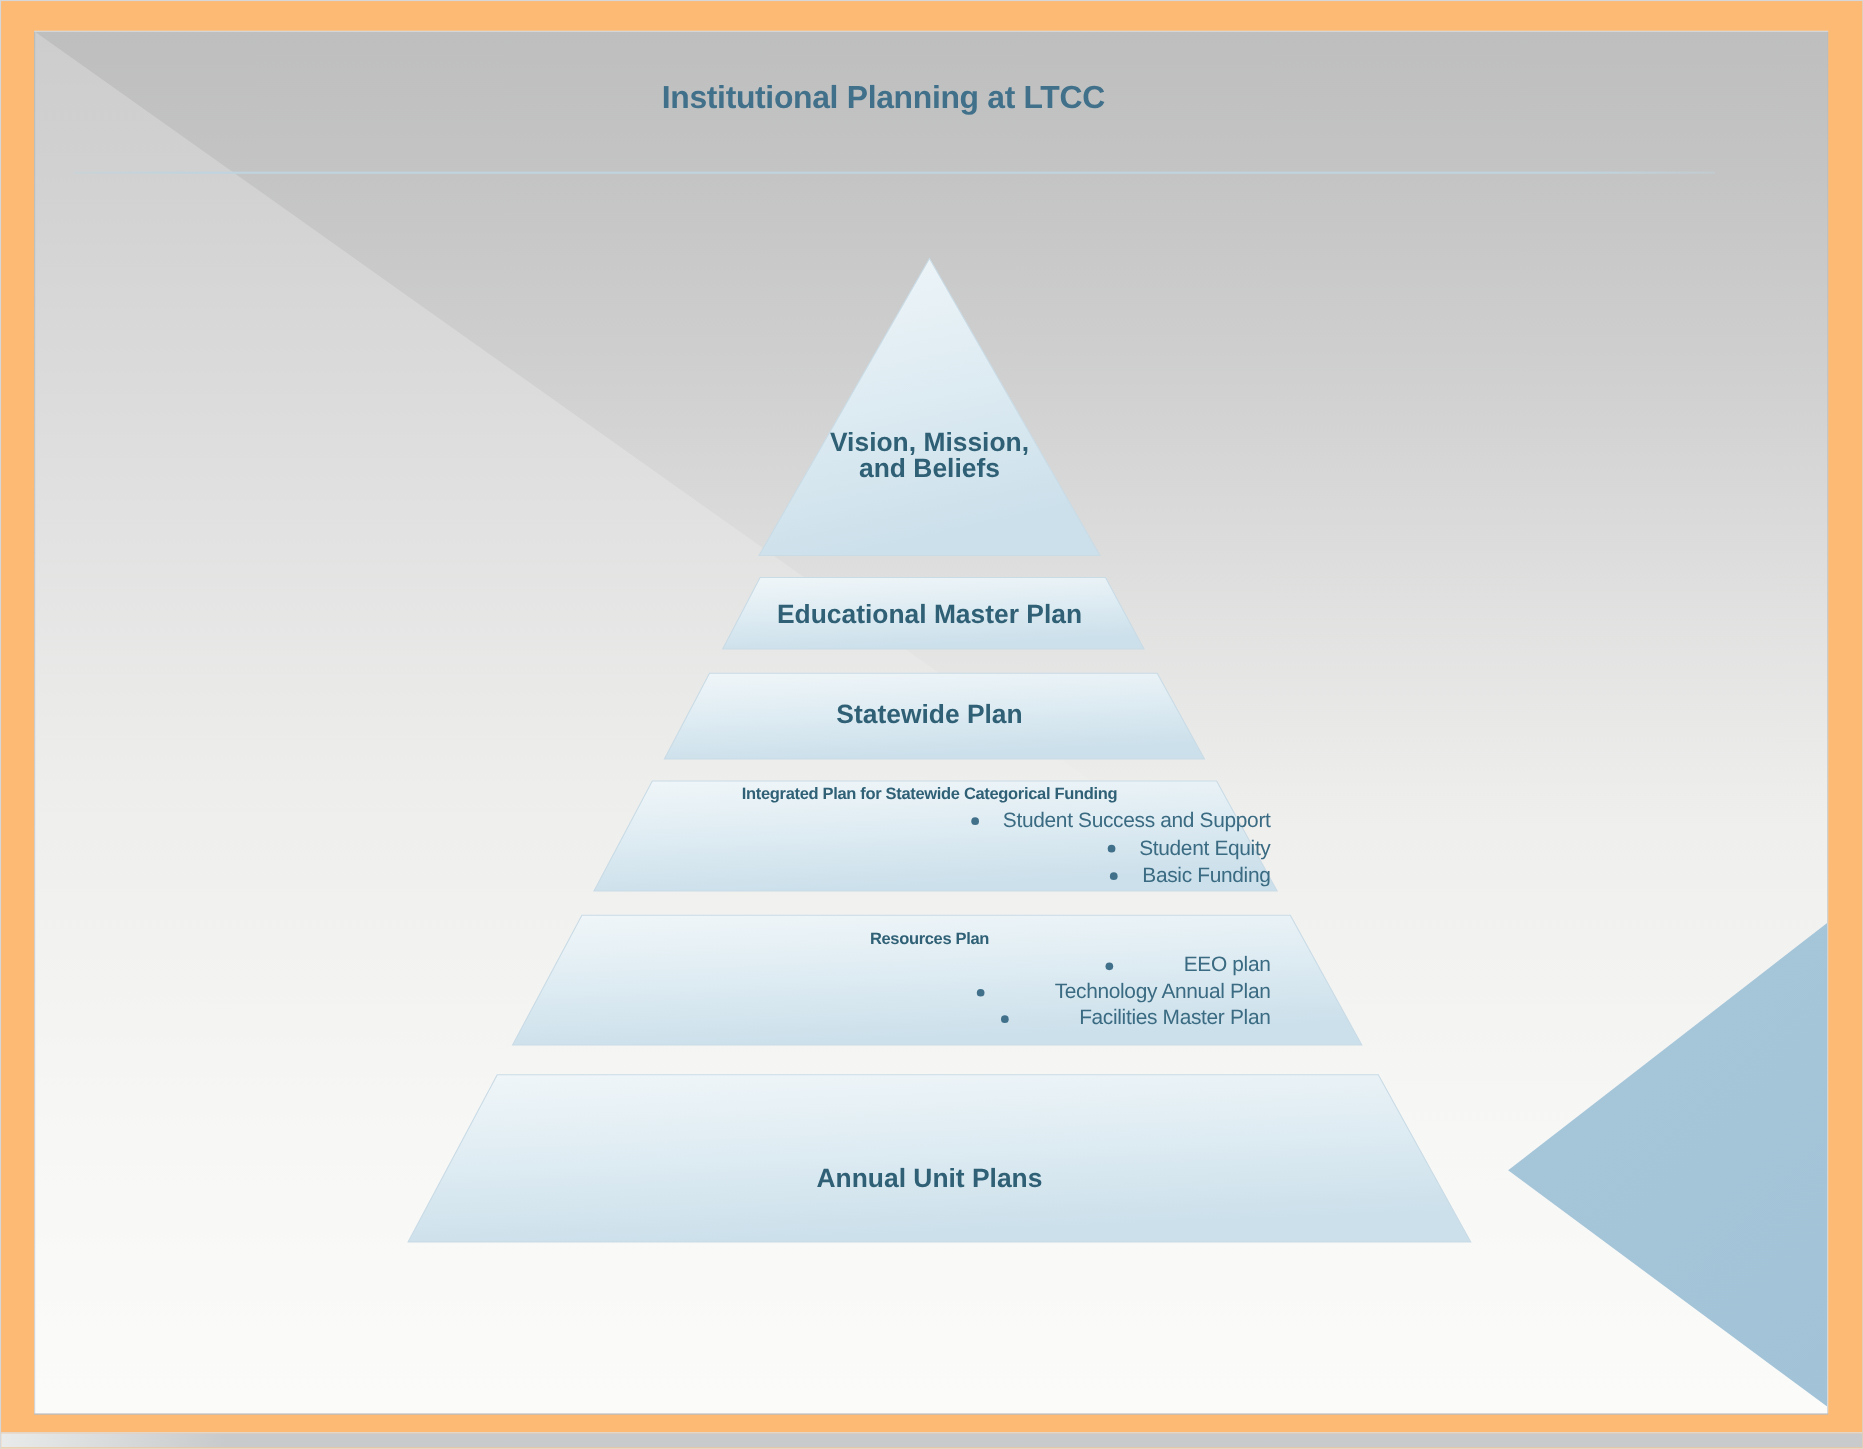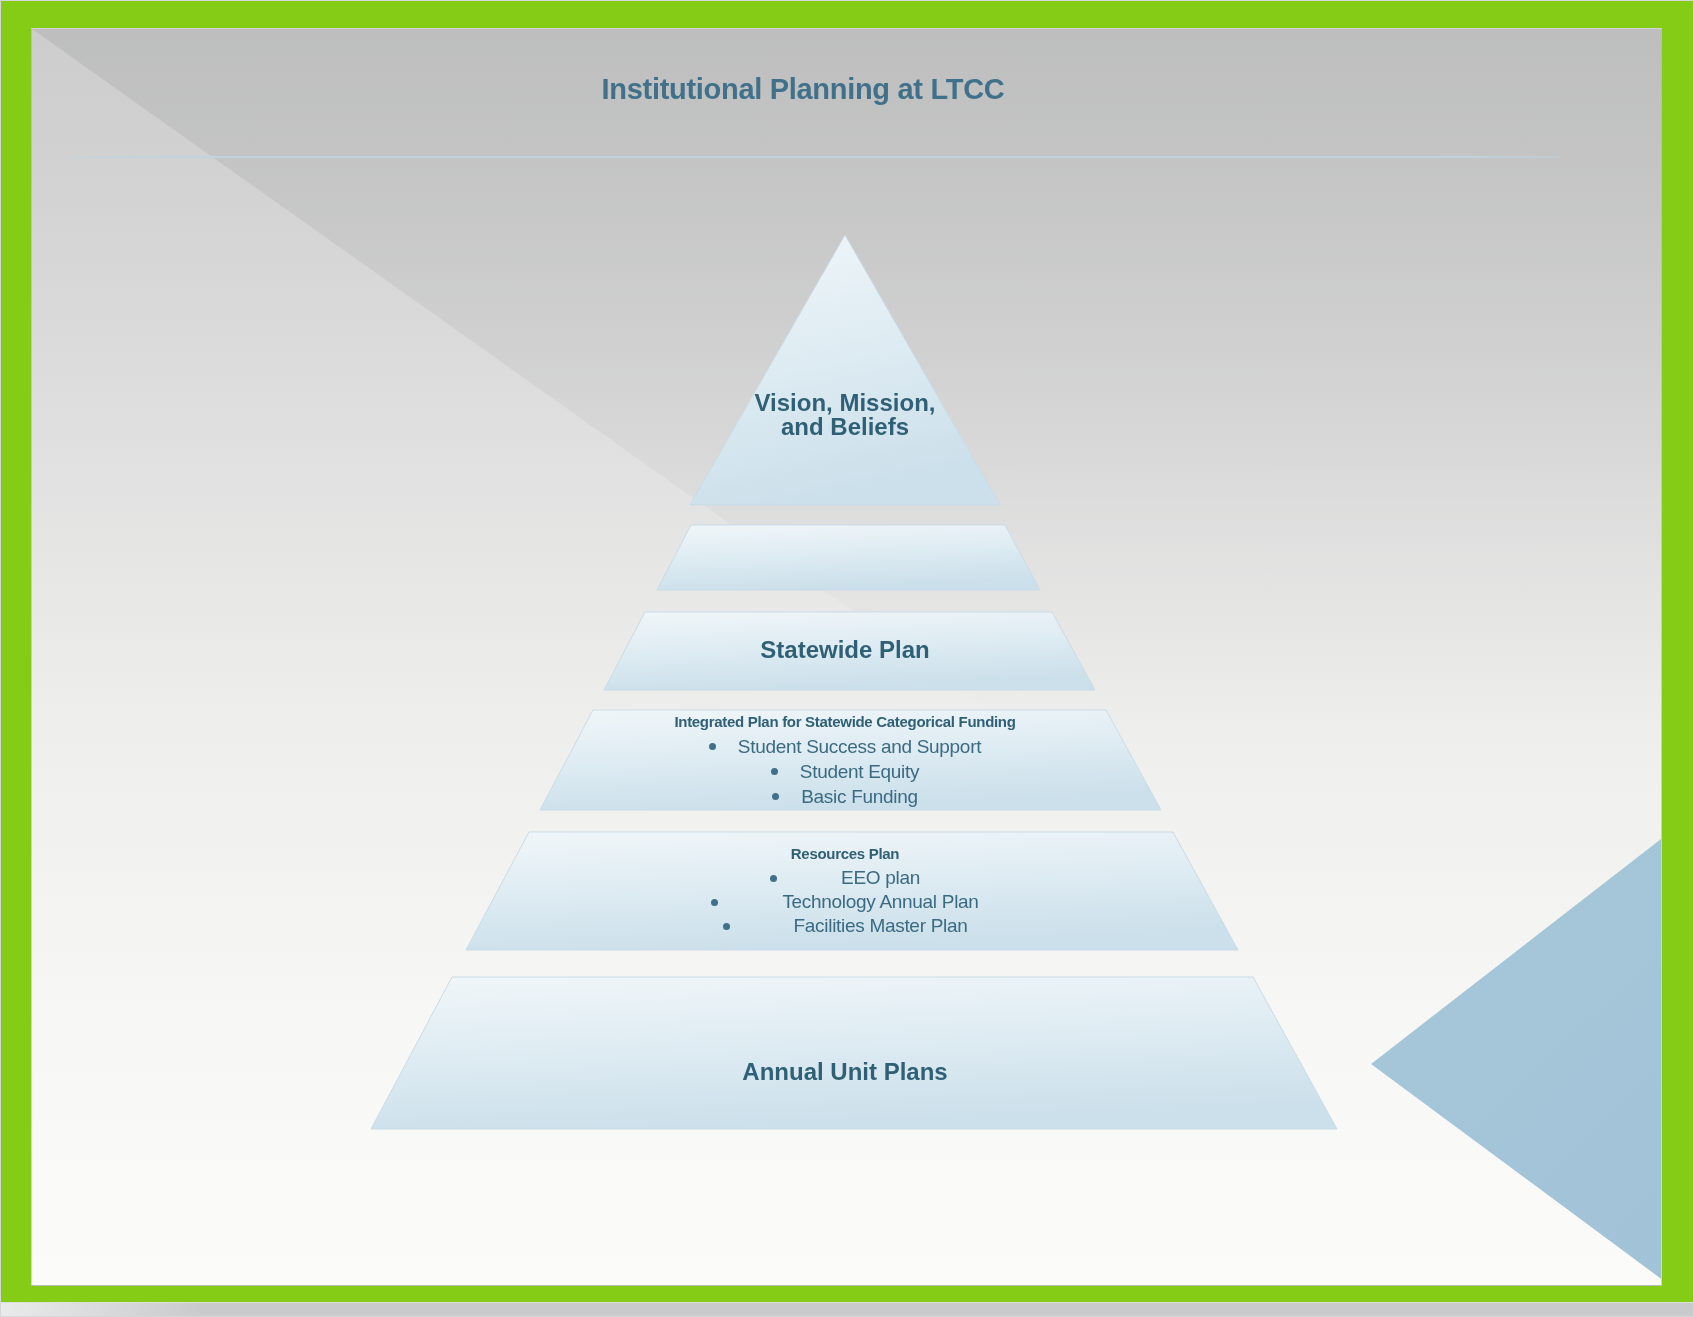--- a/index.html
+++ b/index.html
@@ -1,17 +1,17 @@
 <!DOCTYPE html>
 <html><head>
 <meta charset="utf-8">
 <style>
   html,body{margin:0;padding:0;background:#ffffff;}
   #canvas{
-    position:relative;width:1694px;height:1317px;background:#84cc16;
+    position:relative;width:1694px;height:1317px;background:#fdba74;
     font-family:"Liberation Sans",sans-serif;overflow:hidden;
     border:1px solid #d5d7d8;box-sizing:border-box;
   }
   #slide{
     position:absolute;left:30px;top:27px;width:1631px;height:1258px;
     background:linear-gradient(180deg,#cdcdcd 0%,#d1d1d1 10%,#dedede 30%,#eeeeed 55%,#f7f7f6 80%,#fbfbfa 100%);
     border:1px solid rgba(160,165,168,0.45);box-sizing:border-box;overflow:hidden;
   }
   
   .bg-diagonal{
@@ -38,21 +38,21 @@
   svg.pyr{position:absolute;left:0;top:0;}
   .pyr polygon{stroke:#c9dbe5;stroke-width:1;}
   .lvl{
     position:absolute;left:813px;transform:translateX(-50%);
     width:620px;text-align:center;color:#2f6075;
   }
   .lvl .ln{font-size:24px;font-weight:bold;line-height:24px;}
   .lvl .hdr{font-size:15px;font-weight:bold;line-height:25px;letter-spacing:-0.3px;}
   .lvl .hdr24{line-height:24px;}
   .brow{
-    display:flex;align-items:center;justify-content:center;
+    display:flex;align-items:center;justify-content:flex-end;
     font-size:19px;line-height:25px;color:#3a6b82;letter-spacing:-0.3px;
   }
   .brow.tight{line-height:24px;gap:42px;}
   .dot{
     width:7px;height:7px;border-radius:50%;background:#41708a;
     display:inline-block;margin-right:22px;flex:0 0 auto;
   }
   .bottom-strip{
     position:absolute;left:0;right:0;bottom:0;height:13px;
     background:linear-gradient(90deg,#e9eaea 0%,#c9cacb 12%,#c9cacb 100%);
@@ -85,20 +85,23 @@
       <polygon fill="url(#lvlGrad)" points="561,681 1074,681 1129,781 508,781"></polygon>
       <polygon fill="url(#lvlGrad)" points="497,803 1141,803 1206,921 434,921"></polygon>
       <polygon fill="url(#lvlGrad)" points="420,948 1221,948 1305,1100 339,1100"></polygon>
     </svg>
 
     <div class="lvl" style="top:362px">
       <div class="ln">Vision, Mission,</div>
       <div class="ln">and Beliefs</div>
     </div>
 
+    <div class="lvl" style="top:518px">
+      <div class="ln">Educational Master Plan</div>
+    </div>
 
     <div class="lvl" style="top:609px">
       <div class="ln">Statewide Plan</div>
     </div>
 
     <div class="lvl" style="top:680px">
       <div class="hdr">Integrated Plan for Statewide Categorical Funding</div>
       <div class="brow">
         <span class="dot"></span>
         <span>Student Success and Support</span>

